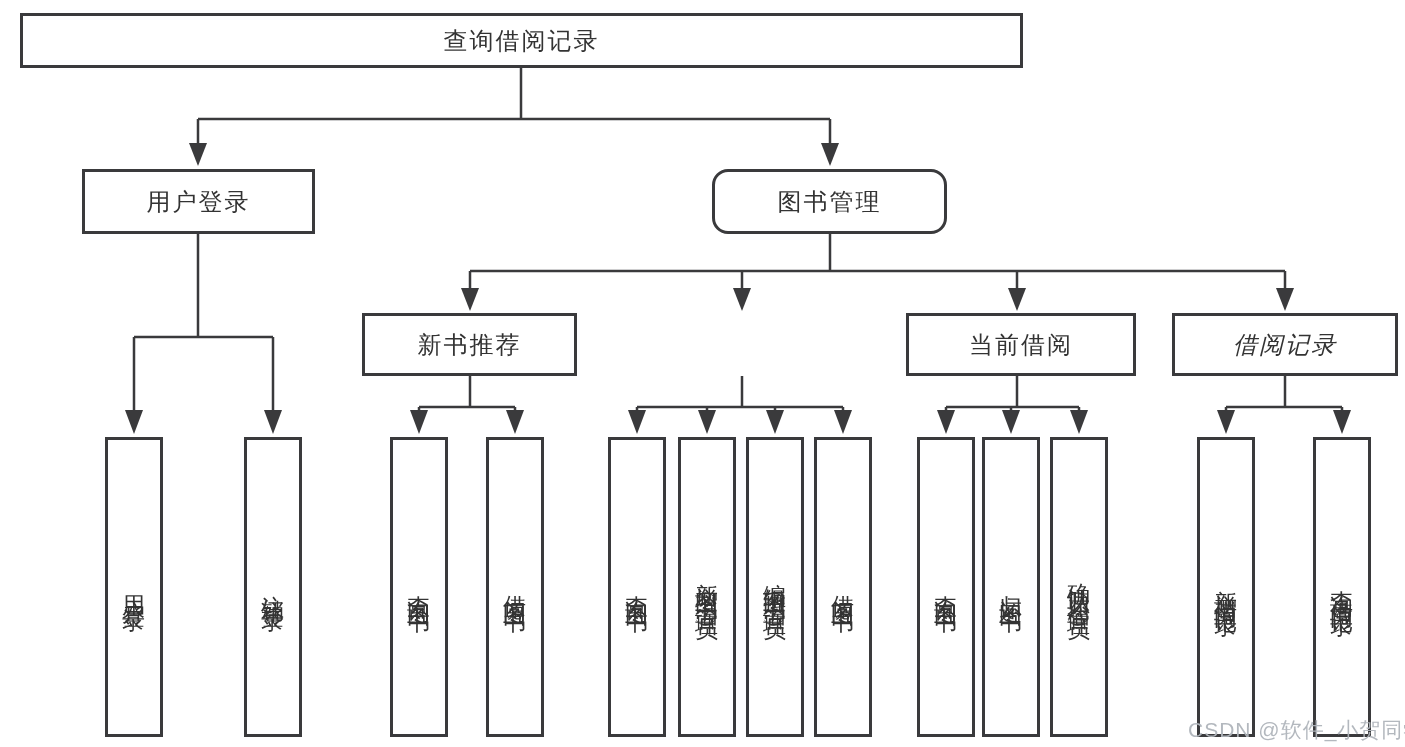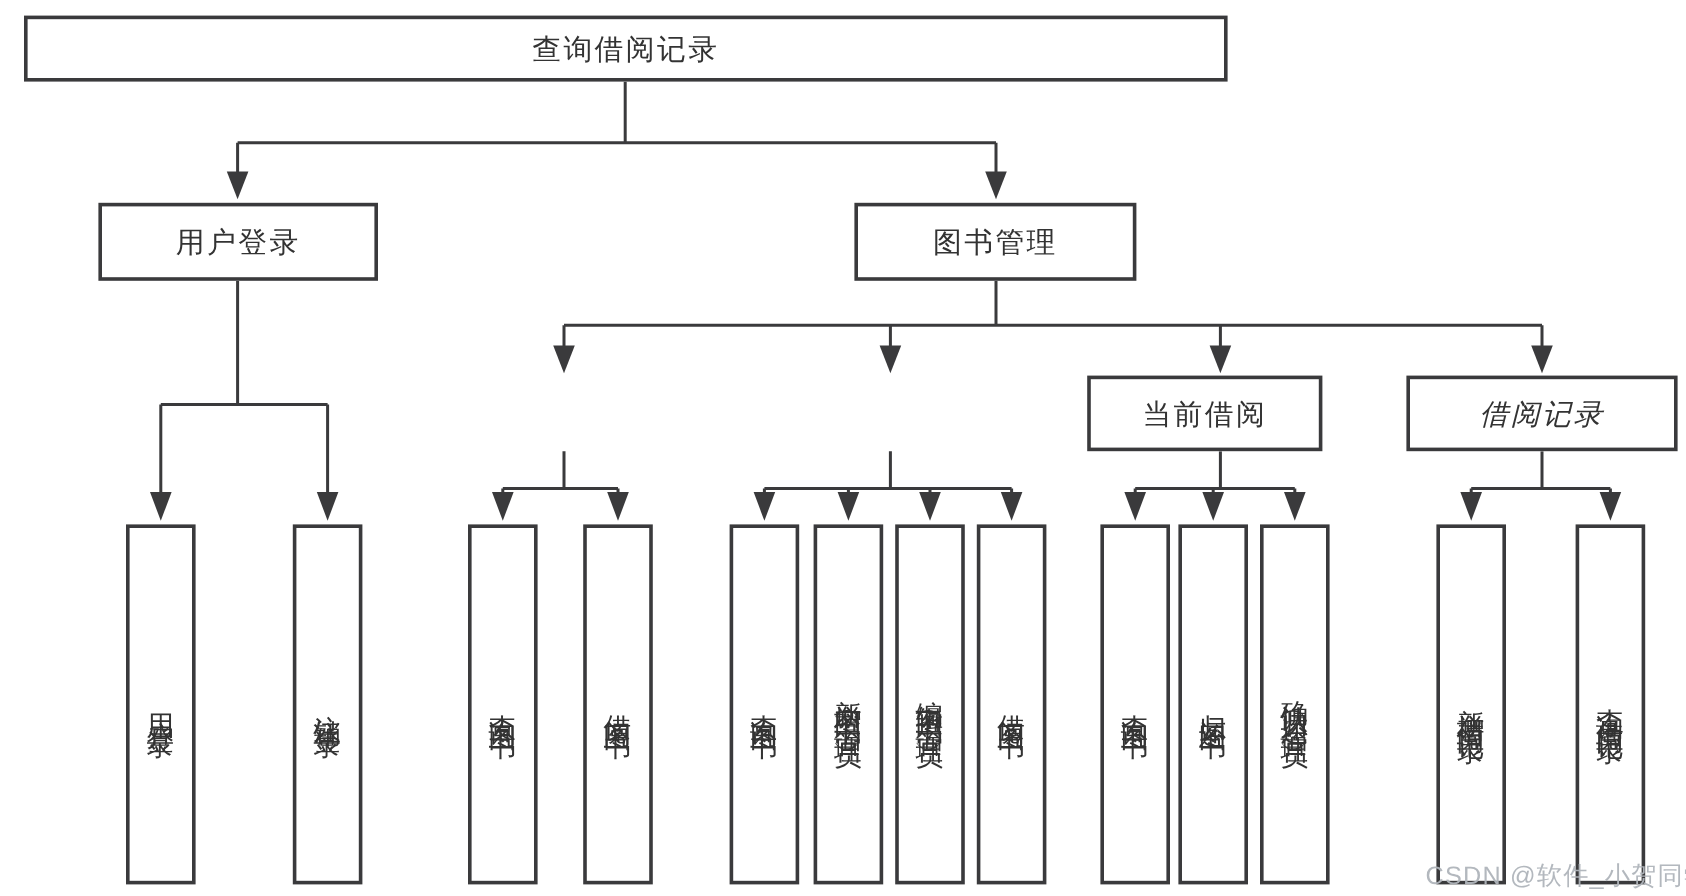--- a/index.html
+++ b/index.html
@@ -19,25 +19,25 @@
   .vnode{
     top:437px;width:58px;height:300px;
     writing-mode:vertical-rl;text-orientation:mixed;
     text-align:center;line-height:52px;
     font-size:23px;letter-spacing:5px;
   }
   
   .n-root{left:20px;top:13px;width:1003px;height:55px;}
   
   .n-user{left:82px;top:169px;width:233px;height:65px;}
-  .n-book{left:712px;top:169px;width:235px;height:65px;}
+  .n-book{left:712px;top:169px;width:235px;height:65px;border-radius:16px;}
   
   .n-rec{left:362px;top:313px;width:215px;height:63px;}
   .n-bb{left:632px;top:313px;width:220px;height:63px;}
-  .n-cb{left:906px;top:313px;width:196px;height:63px;}
+  .n-cb{left:906px;top:313px;width:230px;height:63px;}
   .n-br{left:1172px;top:313px;width:226px;height:63px;font-style:italic;}
   
   .l-user-login{left:105px;}
   .l-logout{left:244px;}
   .l-rec-query{left:390px;}
   .l-rec-borrow{left:486px;}
   .l-bb-query{left:608px;}
   .l-bb-add{left:678px;}
   .l-bb-edit{left:746px;}
   .l-bb-borrow{left:814px;}
@@ -102,20 +102,21 @@
       <polygon points="1217,410 1235,410 1226,434"></polygon>
       <polygon points="1333,410 1351,410 1342,434"></polygon>
     </g>
   </svg>
 
   <div class="node hnode n-root">查询借阅记录</div>
 
   <div class="node hnode n-user">用户登录</div>
   <div class="node hnode n-book">图书管理</div>
 
+  <div class="node hnode n-rec">新书推荐</div>
   <div class="node hnode n-cb">当前借阅</div>
   <div class="node hnode n-br">借阅记录</div>
 
   <div class="node vnode l-user-login">用户登录</div>
   <div class="node vnode l-logout">注销登录</div>
 
   <div class="node vnode l-rec-query">查询图书</div>
   <div class="node vnode l-rec-borrow">借阅图书</div>
 
   <div class="node vnode l-bb-query">查询图书</div>

